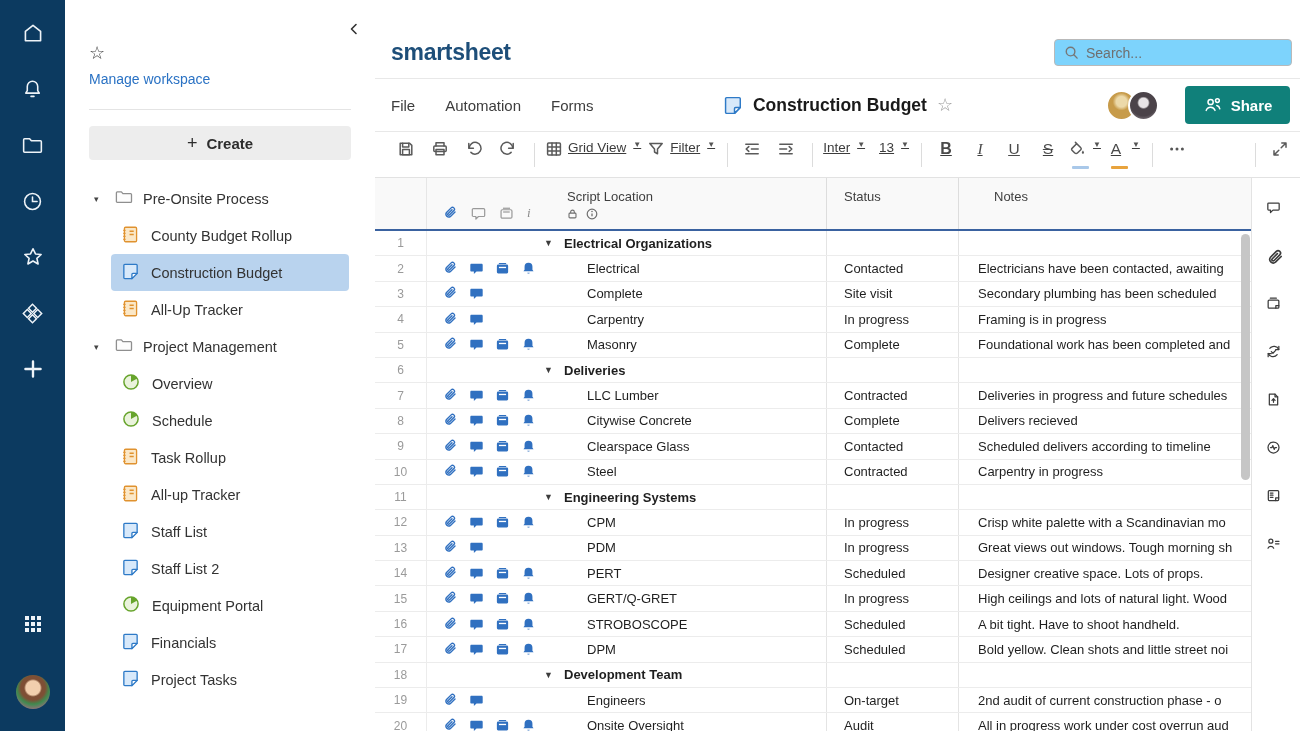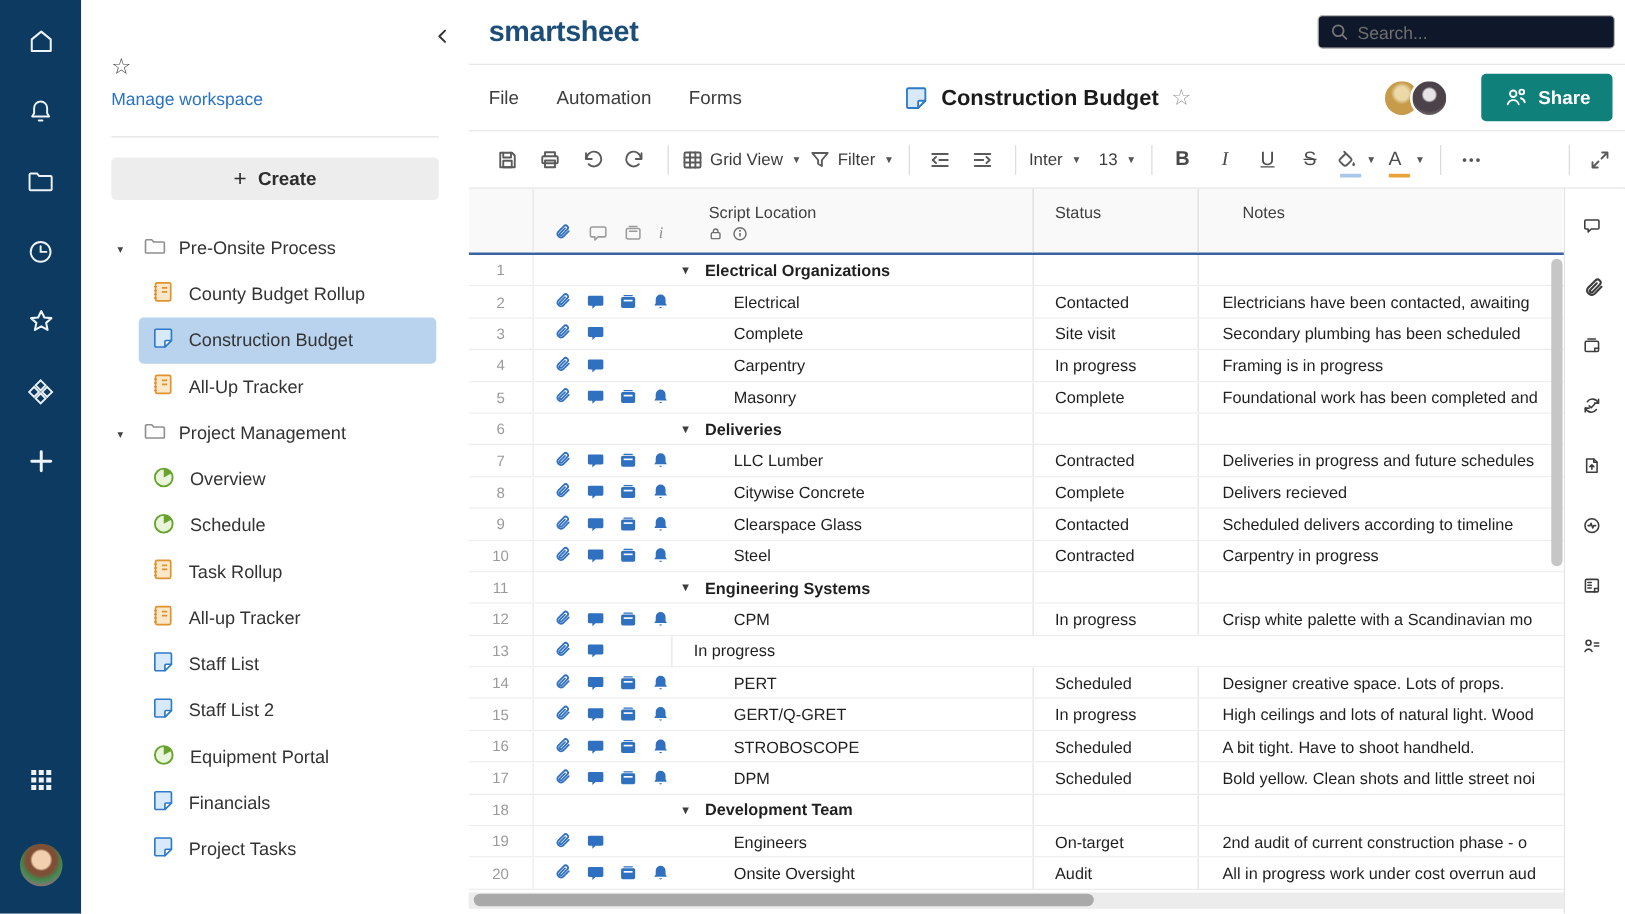--- a/index.html
+++ b/index.html
@@ -25,39 +25,39 @@
   .create-plus{font-size:18px;font-weight:400;line-height:1;}
   .tree{margin-top:20px;}
   .tree-row{height:37px;display:flex;align-items:center;font-size:14.5px;color:#333;cursor:pointer;}
   .tree-folder{padding-left:29px;gap:9px;}
   .tree-caret{width:11px;font-size:9px;color:#444;}
   .tree-item{margin:0 26px 0 46px;padding-left:10px;gap:11px;border-radius:4px;}
   .tree-item.selected{background:#b9d3ee;}
   .tree-label{white-space:nowrap;}
 
   
-  .main{flex:1;display:flex;flex-direction:column;min-width:0;}
+  .main{flex:1;display:flex;flex-direction:column;min-width:0;margin-top:27px;}
   .topbar{height:52px;border-bottom:1px solid #e8e8e8;display:flex;align-items:center;padding:0 8px 0 16px;flex:none;}
   .logo{font-size:23px;font-weight:600;color:#1d4e79;letter-spacing:-.3px;}
-  .search-box{margin-left:auto;width:238px;height:27px;border:1px solid #b9b9b9;border-radius:4px;display:flex;align-items:center;gap:7px;padding:0 9px;color:#6f6f6f;font-size:14px;cursor:text;background:#0f172a;}
+  .search-box{margin-left:auto;width:238px;height:27px;border:1px solid #b9b9b9;border-radius:4px;display:flex;align-items:center;gap:7px;padding:0 9px;color:#6f6f6f;font-size:14px;cursor:text;background:#7dd3fc;}
 
   .menubar{height:53px;border-bottom:1px solid #e8e8e8;display:flex;align-items:center;padding:0 10px 0 16px;position:relative;flex:none;}
   .menus{display:flex;gap:30px;font-size:15px;color:#3d3d3d;}
   .menus span{cursor:pointer;}
   .title-wrap{position:absolute;left:50%;transform:translateX(-50%);display:flex;align-items:center;gap:10px;}
   .sheet-title{font-size:17.5px;font-weight:700;color:#1a1a1a;white-space:nowrap;}
   .title-star{font-size:18px;color:#9a9a9a;cursor:pointer;}
   .avatars{margin-left:auto;display:flex;margin-right:26px;}
   .avatar{width:31px;height:31px;border-radius:50%;border:2px solid #fff;cursor:pointer;}
   .avatar.a1{background:radial-gradient(circle at 50% 36%,#ecd9a9 0 24%,#c79b4a 40% 75%,#8a6a2a);} 
   .avatar.a2{margin-left:-9px;background:radial-gradient(circle at 50% 40%,#e8e4e6 0 22%,#4b4349 30% 62%,#a79fa6);}
   .share-btn{width:105px;height:38px;background:#10807a;border-radius:4px;color:#fff;display:flex;align-items:center;justify-content:center;gap:8px;font-size:15px;font-weight:700;cursor:pointer;}
 
   .toolbar{height:46px;border-bottom:1px solid #e2e2e2;display:flex;align-items:center;padding-left:17px;flex:none;color:#4f4f4f;}
-  .tb-btn{height:30px;min-width:28px;display:flex;align-items:center;justify-content:center;gap:5px;margin-right:6px;cursor:pointer;font-size:13.5px;color:#3c3c3c;position:relative;}
+  .tb-btn{height:30px;min-width:28px;display:flex;align-items:flex-start;justify-content:center;gap:5px;margin-right:6px;cursor:pointer;font-size:13.5px;color:#3c3c3c;position:relative;text-decoration:underline;}
   .tb-sep{width:1px;height:24px;background:#dcdcdc;margin:0 10px 0 6px;flex:none;}
   .tb-spacer{flex:1;}
   .caret{font-size:8px;color:#555;margin-left:2px;}
   .tb-letter{font-size:15.5px;color:#4a4a4a;width:18px;text-align:center;}
   .tb-letter.b{font-weight:700;font-size:16px;}
   .tb-letter.i{font-style:italic;font-family:"Liberation Serif",serif;}
   .tb-letter.u{text-decoration:underline;}
   .tb-letter.s{text-decoration:line-through;}
   .color-bar{position:absolute;left:4px;bottom:1px;width:17px;height:3px;border-radius:1px;}
 
@@ -803,21 +803,25 @@
                   <svg width="15" height="15" viewBox="0 0 16 16" fill="none" stroke="#3070c0" stroke-width="1.5" stroke-linecap="round">
                     <path d="M12.8 6.3 8 11.1a3 3 0 0 1-4.2-4.2l4.9-4.9a2 2 0 0 1 2.9 2.9L6.8 9.7a1 1 0 0 1-1.5-1.5l4.3-4.3"></path>
                   </svg>
                 </span>
                 <span style="display: flex;">
                   <svg width="15" height="15" viewBox="0 0 16 16">
                     <path d="M2.6 2.8h10.8c.7 0 1.2.5 1.2 1.2v6c0 .7-.5 1.2-1.2 1.2H8L5.2 13.9v-2.7H2.6c-.7 0-1.2-.5-1.2-1.2v-6c0-.7.5-1.2 1.2-1.2z" fill="#3070c0"></path>
                   </svg>
                 </span>
               </div>
+              <div class="c-primary child">
+                <span class="nm">PDM</span>
+              </div>
               <div class="c-status">In progress</div>
+              <div class="c-notes">Great views out windows. Tough morning sh</div>
             </div>
             <div class="g-row">
               <div class="c-num">14</div>
               <div class="c-icons">
                 <span style="display: flex;">
                   <svg width="15" height="15" viewBox="0 0 16 16" fill="none" stroke="#3070c0" stroke-width="1.5" stroke-linecap="round">
                     <path d="M12.8 6.3 8 11.1a3 3 0 0 1-4.2-4.2l4.9-4.9a2 2 0 0 1 2.9 2.9L6.8 9.7a1 1 0 0 1-1.5-1.5l4.3-4.3"></path>
                   </svg>
                 </span>
                 <span style="display: flex;">

